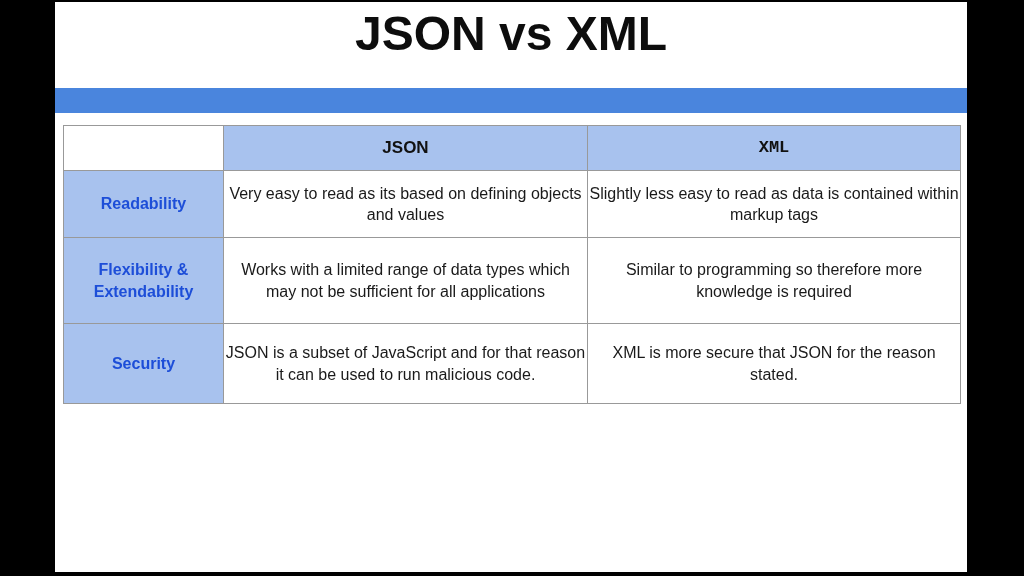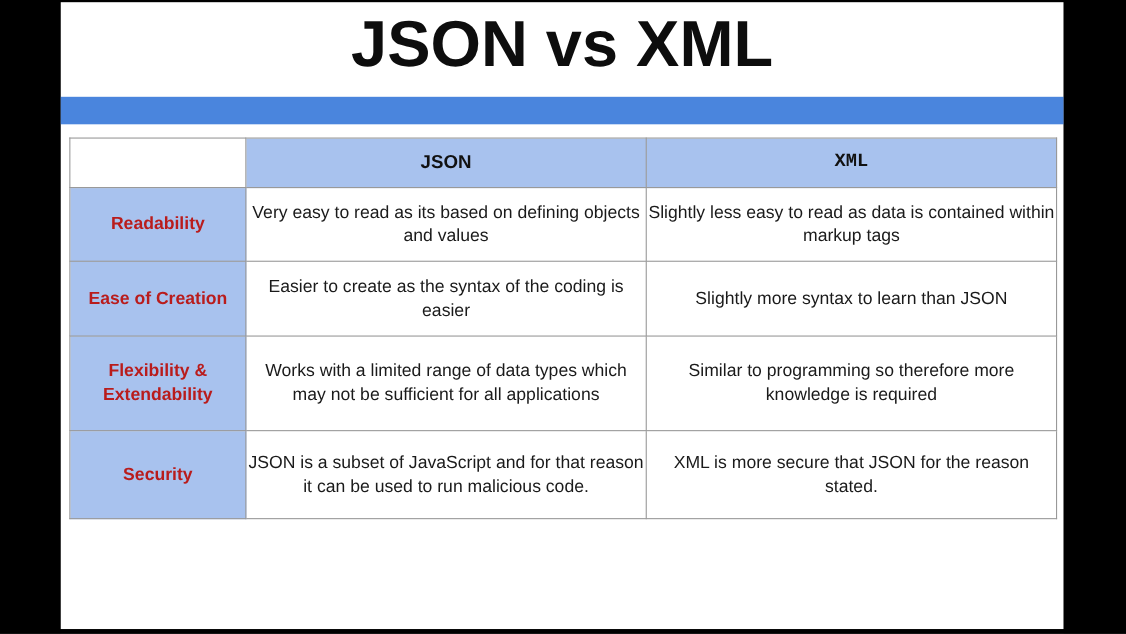--- a/index.html
+++ b/index.html
@@ -9,21 +9,21 @@
   }
   .content{
     position:absolute;left:55px;top:2px;width:912px;height:570px;
     background:#ffffff;
   }
   .edge-left{position:absolute;left:0;top:0;width:55px;height:576px;background:#000;}
   .edge-right{position:absolute;left:967px;top:0;width:57px;height:576px;background:#000;}
   .edge-bottom{position:absolute;left:0;top:572px;width:1024px;height:4px;background:#000;}
   .title{
     position:absolute;left:55px;top:6px;width:912px;margin:0;
-    text-align:center;font-size:59px;font-weight:bold;color:#0d0d0d;
+    text-align:center;font-size:48px;font-weight:bold;color:#0d0d0d;
     letter-spacing:0px;
   }
   .accent-bar{
     position:absolute;left:55px;top:88px;width:912px;height:25px;
     background:#4a85dd;
   }
   table.cmp{
     position:absolute;left:63px;top:125px;
     border-collapse:collapse;table-layout:fixed;
     font-size:16px;color:#1a1a1a;
@@ -32,21 +32,21 @@
   table.cmp col.c-json{width:364px;}
   table.cmp col.c-xml{width:373px;}
   table.cmp th,table.cmp td{
     border:1px solid #999999;text-align:center;vertical-align:middle;
     padding:2px 0;line-height:1.32;
   }
   td.corner{border:none;background:transparent;}
   th.hcell{background:#a8c2ee;font-weight:bold;font-size:17px;height:40px;color:#111;}
   th.json-h{border-right:3px solid #ffffff;}
   th.xml-h{border-left:3px solid #ffffff;font-family:Liberation Mono, monospace;}
-  th.rlabel{background:#a8c2ee;font-weight:bold;font-size:16px;color:#b91c1c;padding:2px 8px;}
+  th.rlabel{background:#a8c2ee;font-weight:bold;font-size:16px;color:#1d4ed8;padding:2px 8px;}
   tr.r0{height:67px;} tr.r1{height:48px;} tr.r2{height:66px;}
   tr.r3{height:68px;} tr.r4{height:86px;} tr.r5{height:80px;}
 </style>
 </head>
 <body>
 
 <div class="stage">
   <div class="content"></div>
 
   <h1 class="title">JSON vs XML</h1>
@@ -63,25 +63,20 @@
         <tr>
       <td class="corner"></td>
       <th class="hcell json-h">JSON</th>
       <th class="hcell xml-h">XML</th>
     </tr>
     <tr class="r0">
       <th class="rlabel">Readability</th>
       <td>Very easy to read as its based on defining objects and values</td>
       <td>Slightly less easy to read as data is contained within markup tags</td>
     </tr>
-    <tr class="r3">
-      <th class="rlabel">Ease of Creation</th>
-      <td>Easier to create as the syntax of the coding is easier</td>
-      <td>Slightly more syntax to learn than JSON</td>
-    </tr>
     <tr class="r4">
       <th class="rlabel">Flexibility &amp; Extendability</th>
       <td>Works with a limited range of data types which may not be sufficient for all applications</td>
       <td>Similar to programming so therefore more knowledge is required</td>
     </tr>
     <tr class="r5">
       <th class="rlabel">Security</th>
       <td>JSON is a subset of JavaScript and for that reason it can be used to run malicious code.</td>
       <td>XML is more secure that JSON for the reason stated.</td>
     </tr>

